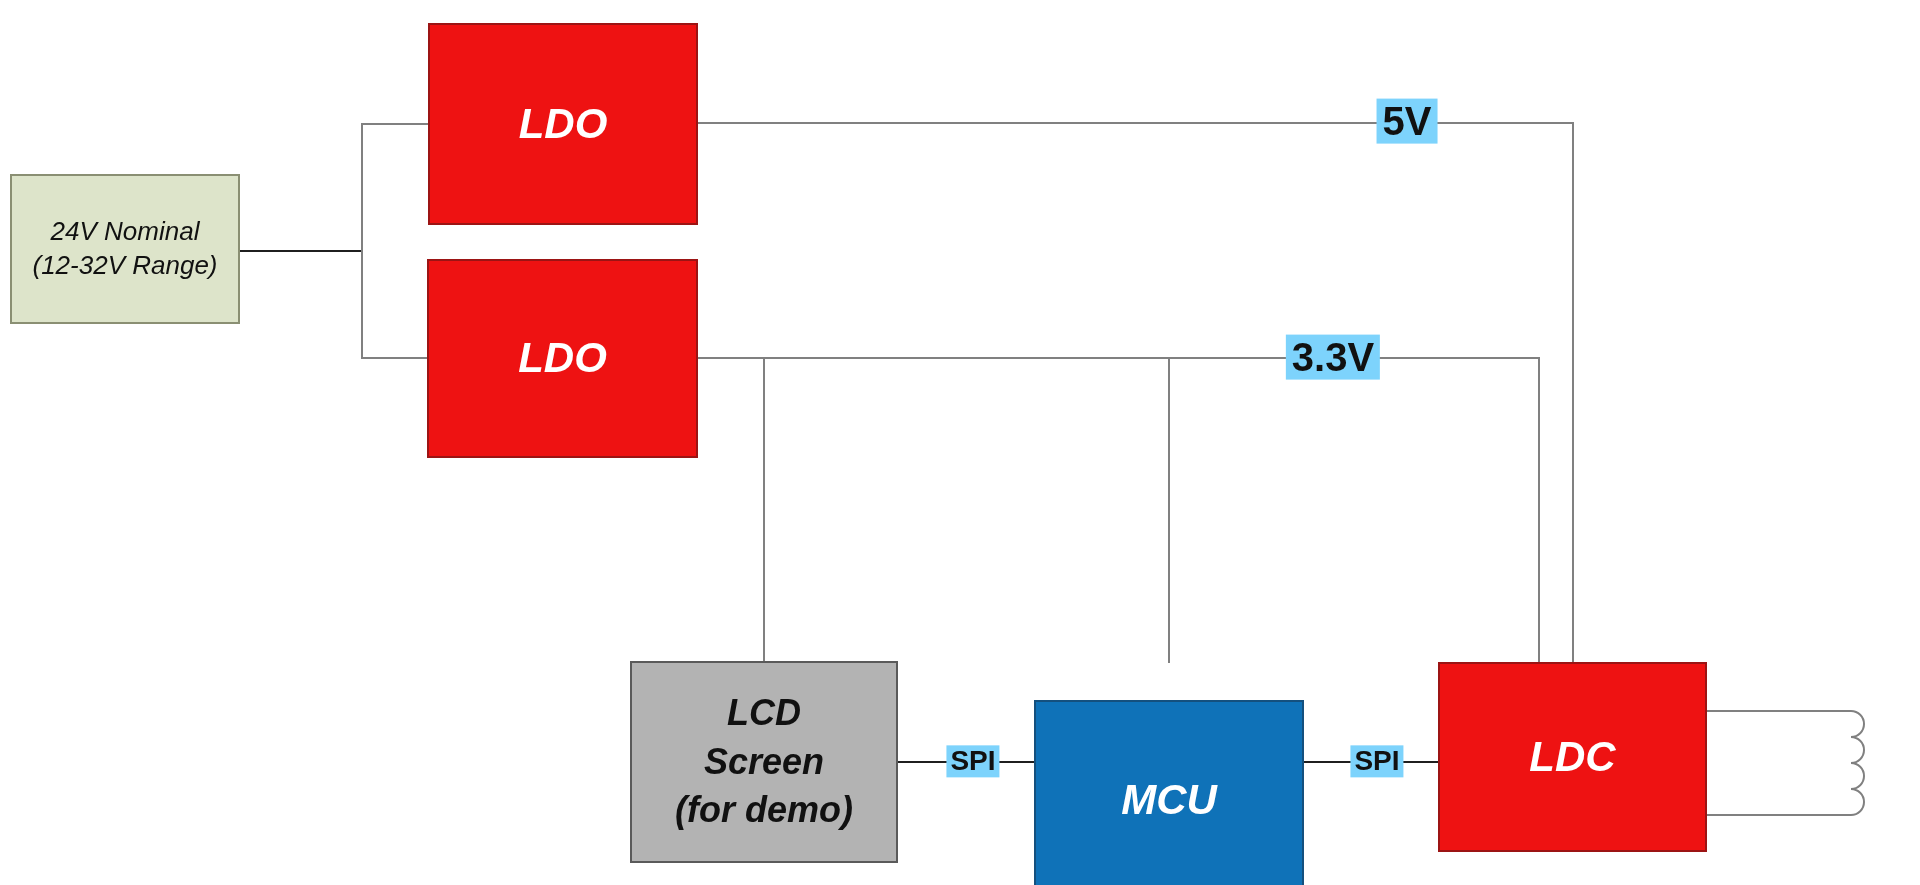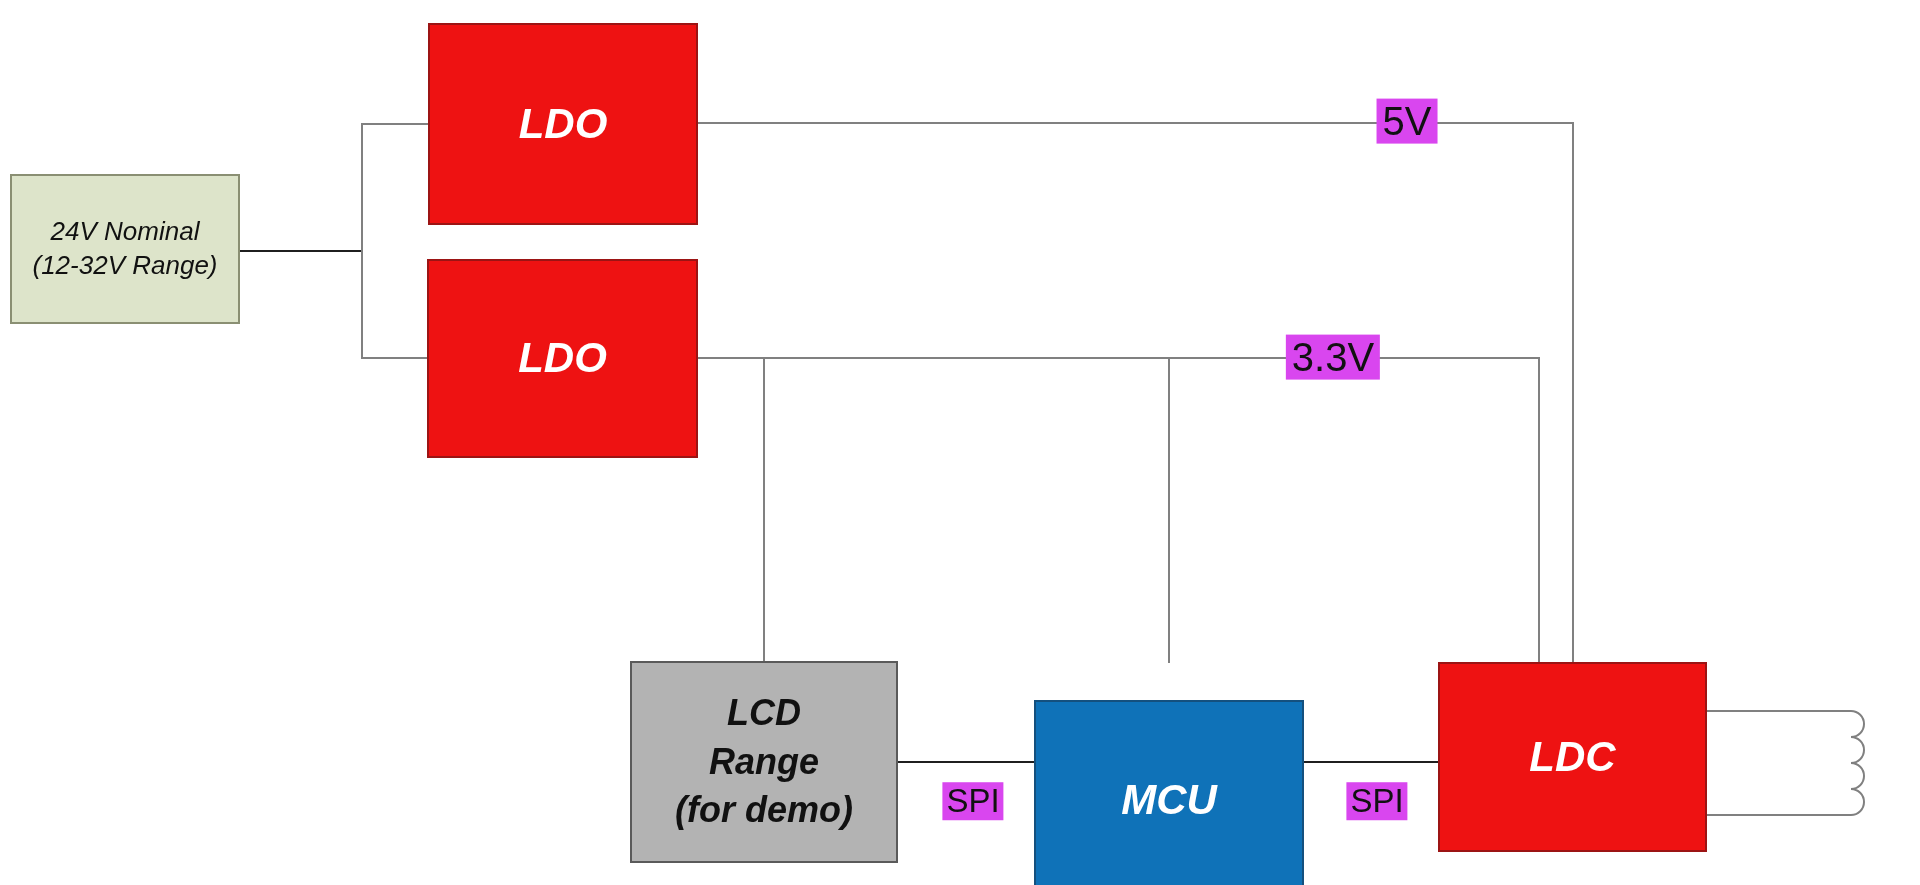--- a/index.html
+++ b/index.html
@@ -73,29 +73,30 @@
     left: 1034px; top: 700px; width: 270px; height: 200px;
     background: var(--block-blue, #0f72b8);
     border: 2px solid var(--block-blue-border, #14507e);
     color: var(--text-light, #ffffff);
     font-weight: bold;
     font-size: 42px;
   }
   .net-label {
     position: absolute;
     transform: translate(-50%, -52%);
-    background: #d946ef;
+    background: #7dd3fc;
     padding: 0 6px;
     font-size: 40px;
     color: var(--text-dark, #111111);
     white-space: nowrap;
+    font-weight: bold;
   }
   .net-label-5v  { left: 1407px; top: 122px; }
   .net-label-3v3 { left: 1333px; top: 358px; }
-  .net-label-spi { font-size: 33px; padding: 0 4px; margin-top: 40px; }
+  .net-label-spi { font-size: 28px; padding: 0 4px; }
   .net-label-spi1 { left: 973px;  top: 762px; }
   .net-label-spi2 { left: 1377px; top: 762px; }
 </style>
 </head>
 <body>
 
 <div class="canvas">
 
   <svg class="wires" viewBox="0 0 1920 885" xmlns="http://www.w3.org/2000/svg" aria-hidden="true">
     <path class="wire wire-dark" d="M240 251 H362"></path>
@@ -110,21 +111,21 @@
   </svg>
 
   <div class="block block-source">24V Nominal
 (12-32V Range)</div>
 
   <div class="block block-red block-ldo-top">LDO</div>
 
   <div class="block block-red block-ldo-bottom">LDO</div>
 
   <div class="block block-lcd">LCD
-Range
+Screen
 (for demo)</div>
 
   <div class="block block-mcu">MCU</div>
 
   <div class="block block-red block-ldc">LDC</div>
 
   <span class="net-label net-label-5v">5V</span>
 
   <span class="net-label net-label-3v3">3.3V</span>
 

